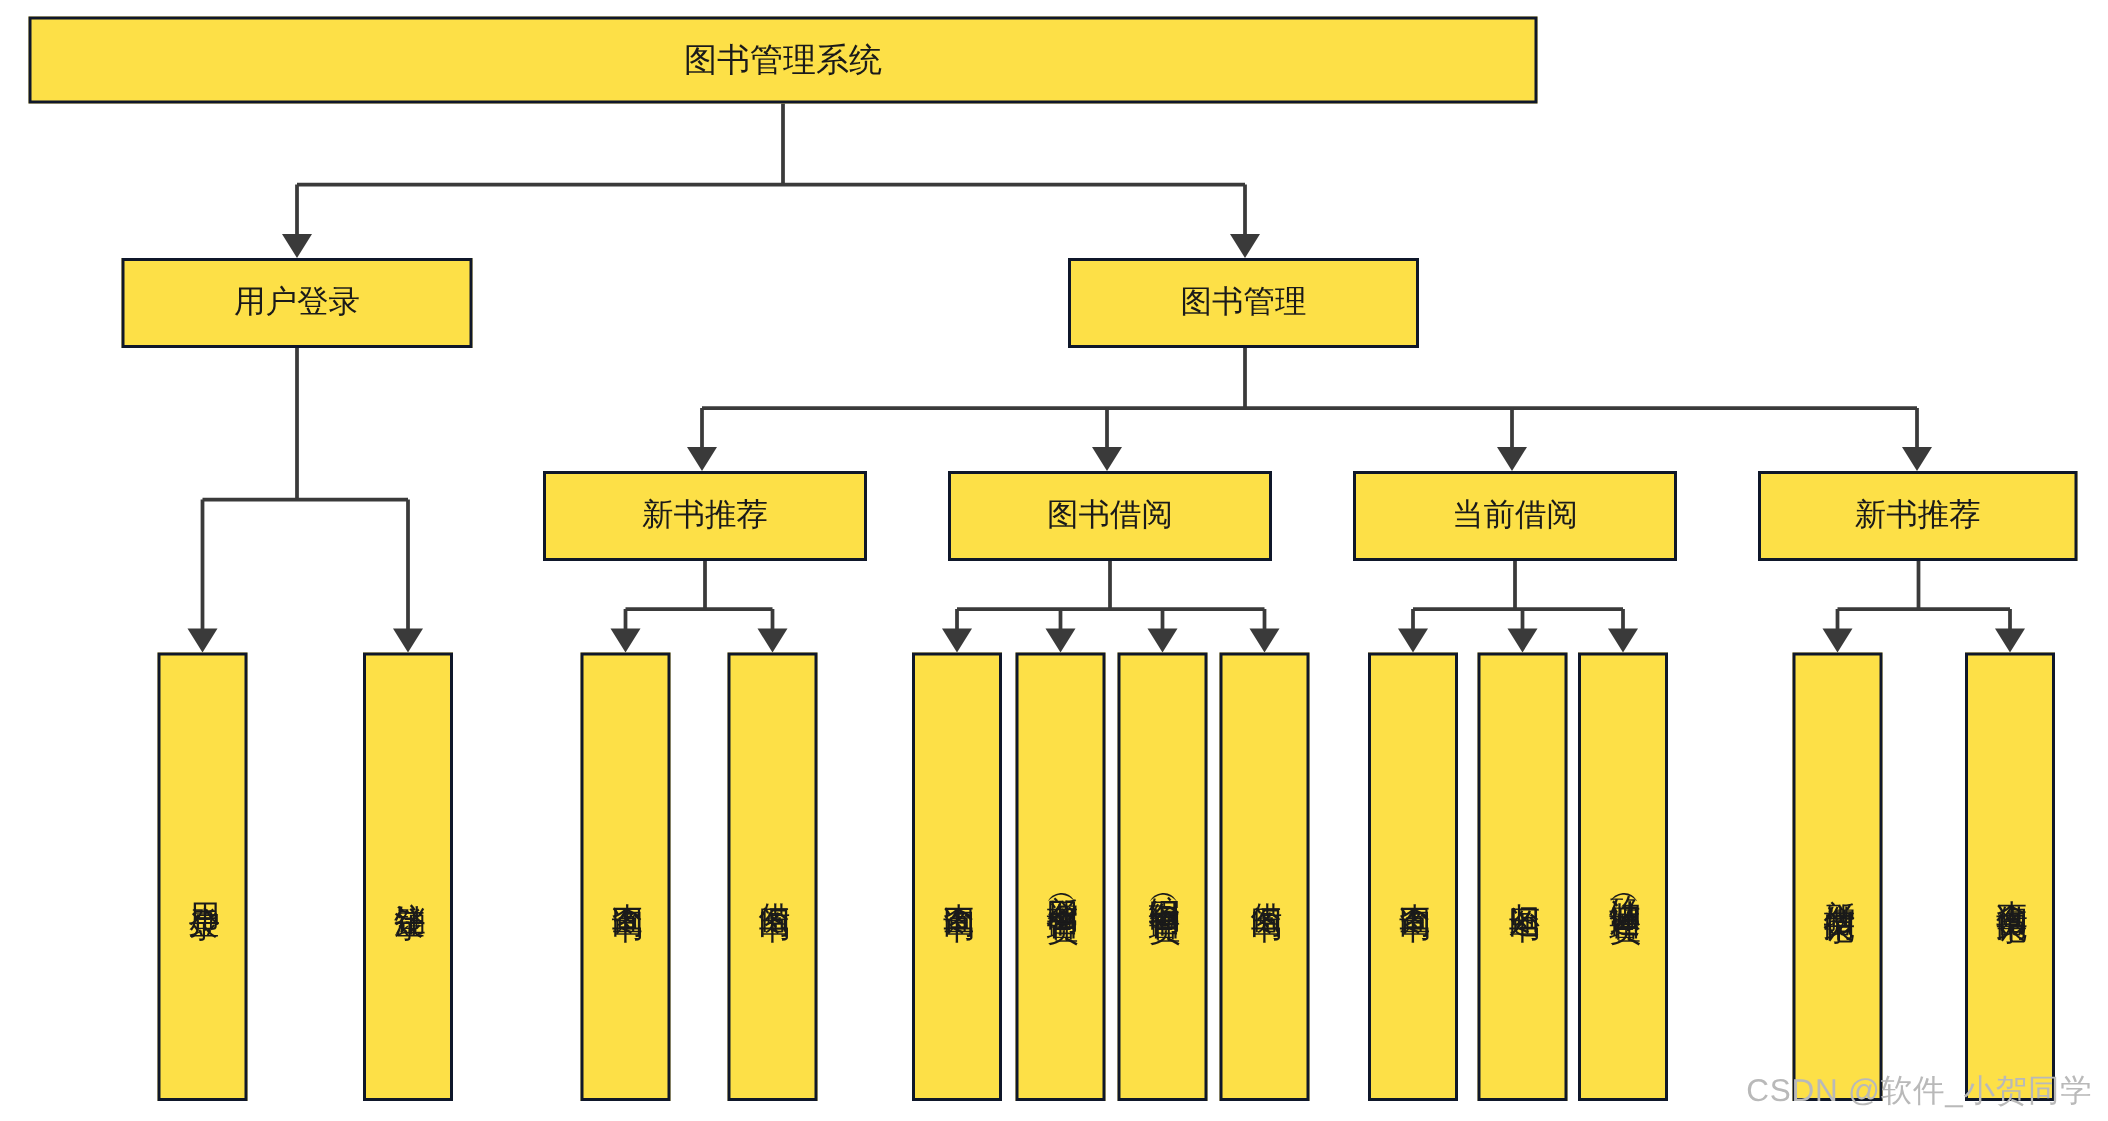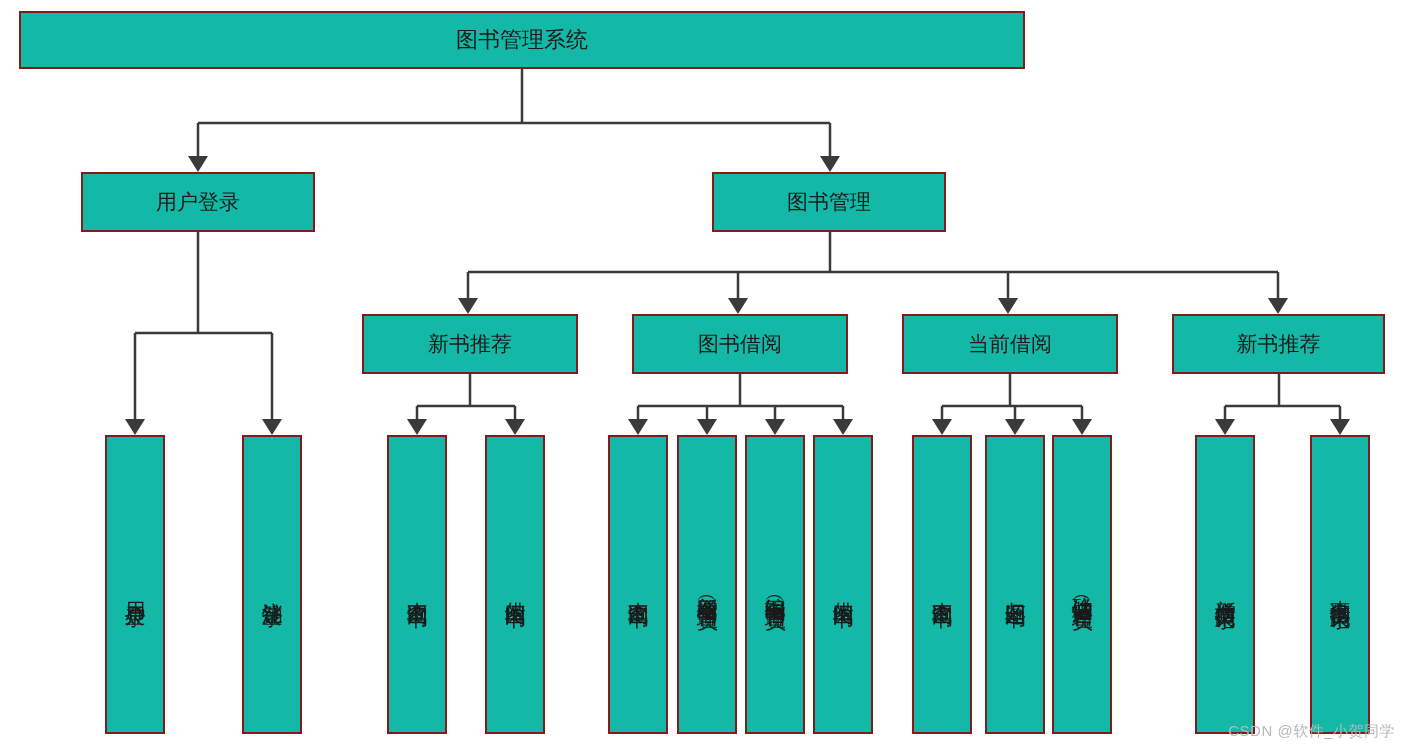--- a/index.html
+++ b/index.html
@@ -17,22 +17,22 @@
   #diagram {
     position: absolute;
     left: 0;
     top: 0;
     width: 1405px;
     height: 747px;
   }
   .node-box {
     position: absolute;
     box-sizing: border-box;
-    background: #14b8a6;
-    border: 2px solid #7f1d1d;
+    background: #fde047;
+    border: 2px solid #0f172a;
   }
   .node-label {
     position: absolute;
     left: 0;
     top: 0;
     width: 100%;
     height: 100%;
     display: flex;
     align-items: center;
     justify-content: center;
@@ -48,21 +48,21 @@
     text-orientation: upright;
     font-size: 21px;
     letter-spacing: 2px;
     padding-top: 4px;
   }
   .node-box.root .node-label { font-size: 22px; }
   .watermark {
     position: absolute;
     right: 10px;
     bottom: 6px;
-    font-size: 15px;
+    font-size: 21px;
     color: #b9b9b9;
     letter-spacing: 0.5px;
     white-space: nowrap;
     pointer-events: none;
   }
   svg.wires {
     position: absolute;
     left: 0;
     top: 0;
     width: 1405px;

